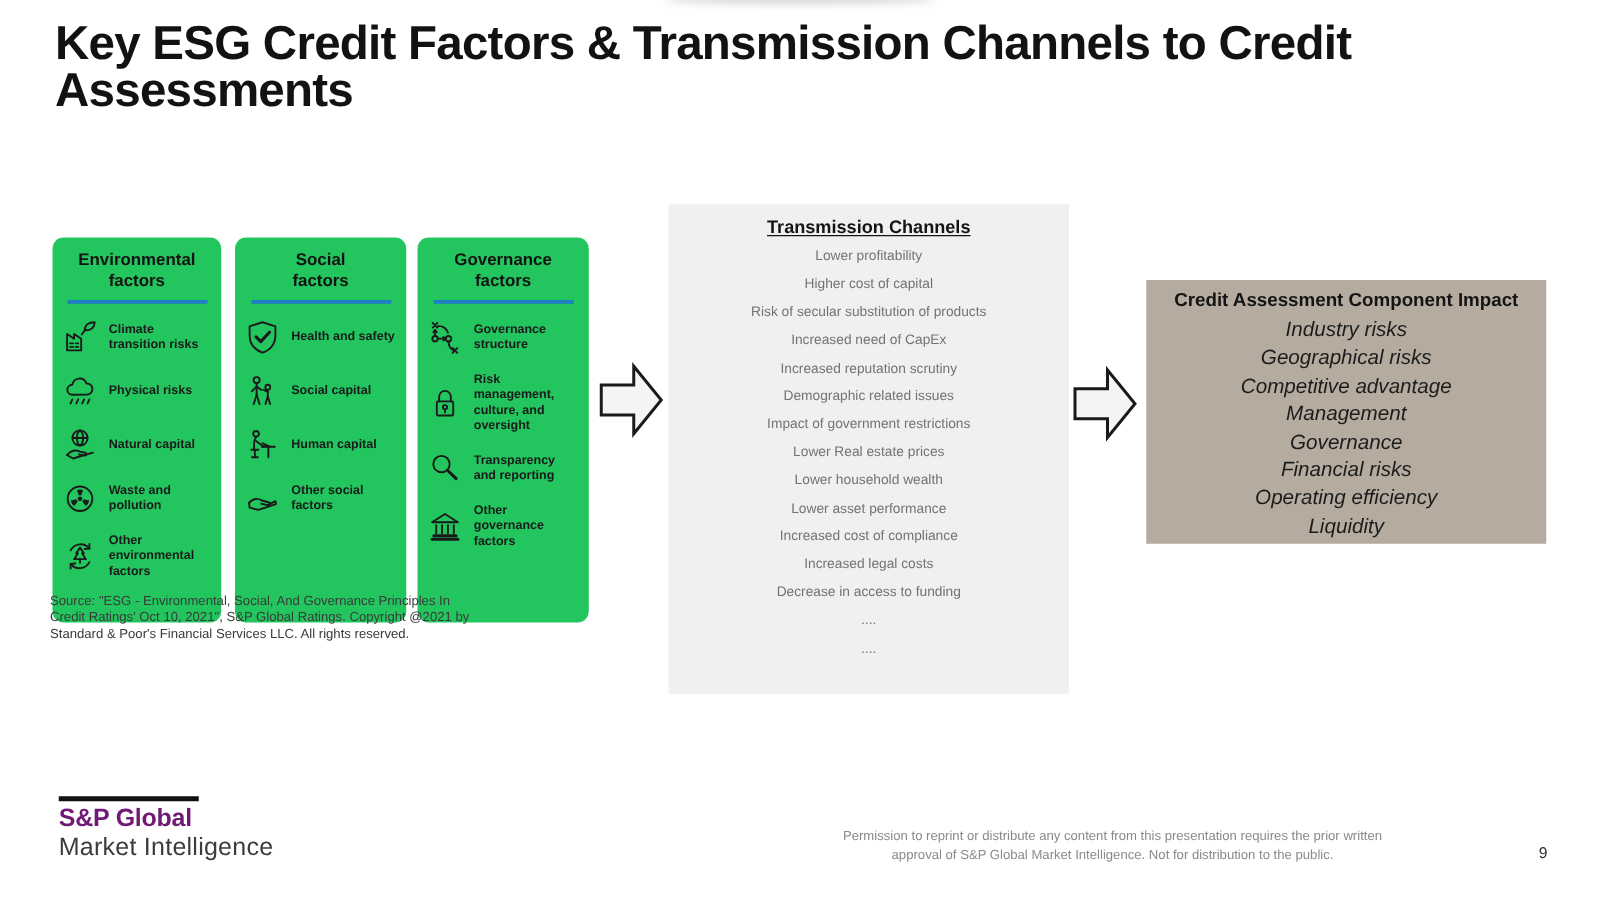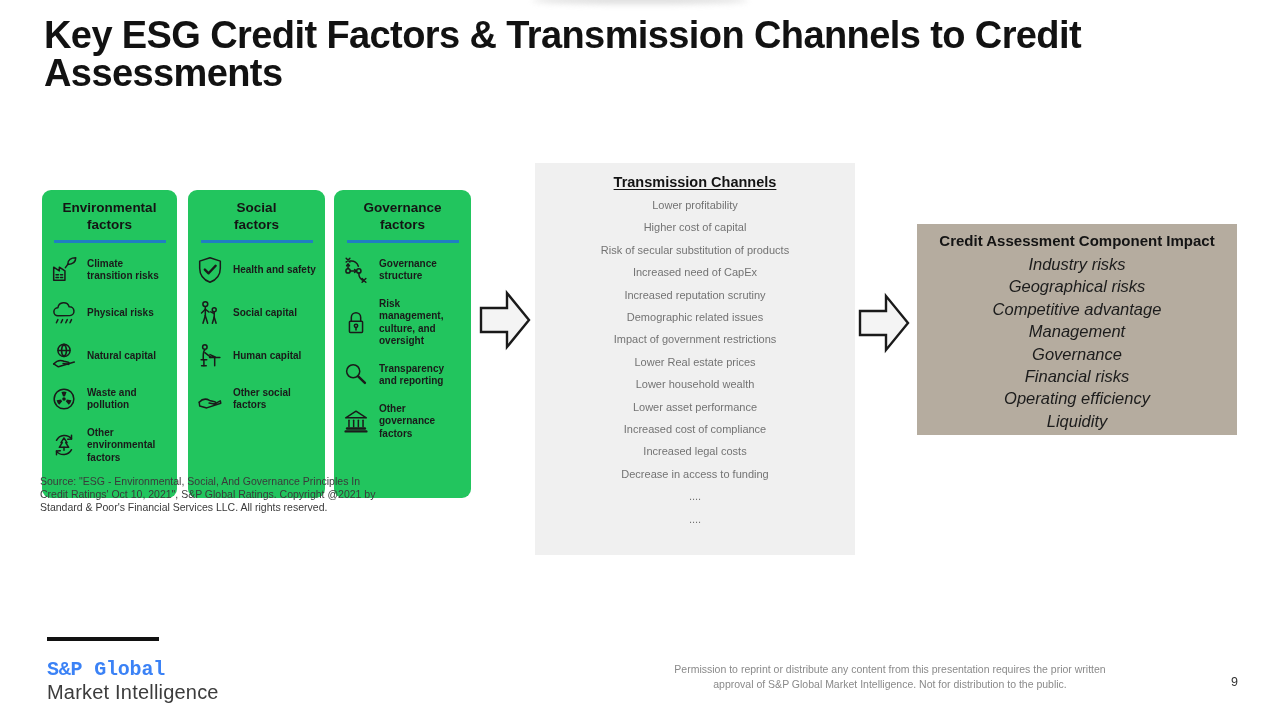--- a/index.html
+++ b/index.html
@@ -52,21 +52,21 @@
   .credit-title { font-weight:700; font-size:15px; line-height:20px; 
     text-underline-offset:2px; color:#141414; margin-bottom:2px; }
   .credit-item { font-size:16.5px; line-height:22.4px; color:#1c1c1c;font-style:italic; }
 
   
   .source { position:absolute; left:40px; top:475px; font-size:10.5px; line-height:13.2px; color:#3a3a3a; }
 
   
   .logo { position:absolute; left:47px; top:637px; }
   .logo-bar { width:112px; height:4px; background:#111; }
-  .logo-brand { margin-top:17px; font-size:20px; line-height:23px; font-weight:700; color:#3b82f6; letter-spacing:-0.2px;font-family:Liberation Mono, monospace; }
+  .logo-brand { margin-top:3px; font-size:20px; line-height:23px; font-weight:700; color:#701a75; letter-spacing:-0.2px; }
   .logo-div { font-size:20px; line-height:23px; font-weight:400; color:#3c3c3c; letter-spacing:0.2px; }
 
   
   .footer-note { position:absolute; left:600px; top:662px; width:580px; text-align:center;
     font-weight:400; font-size:10.5px; line-height:15px; color:#8a8a8a; }
   .page-num { position:absolute; left:1218px; top:675px; width:20px; text-align:right;
     font-size:12.5px; color:#333; }
 </style>
 </head>
 <body>

